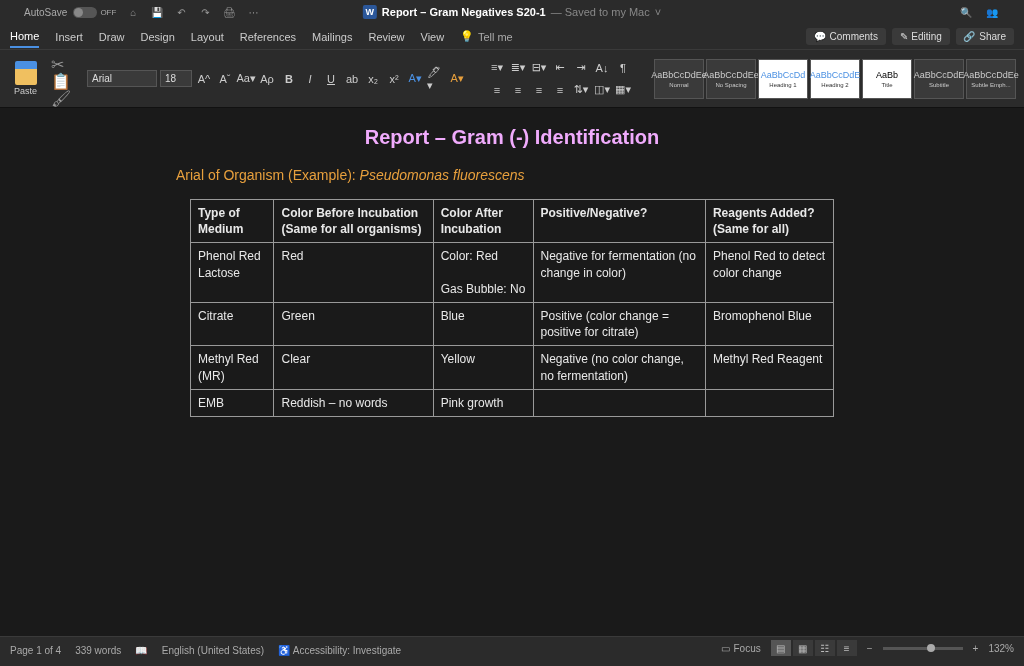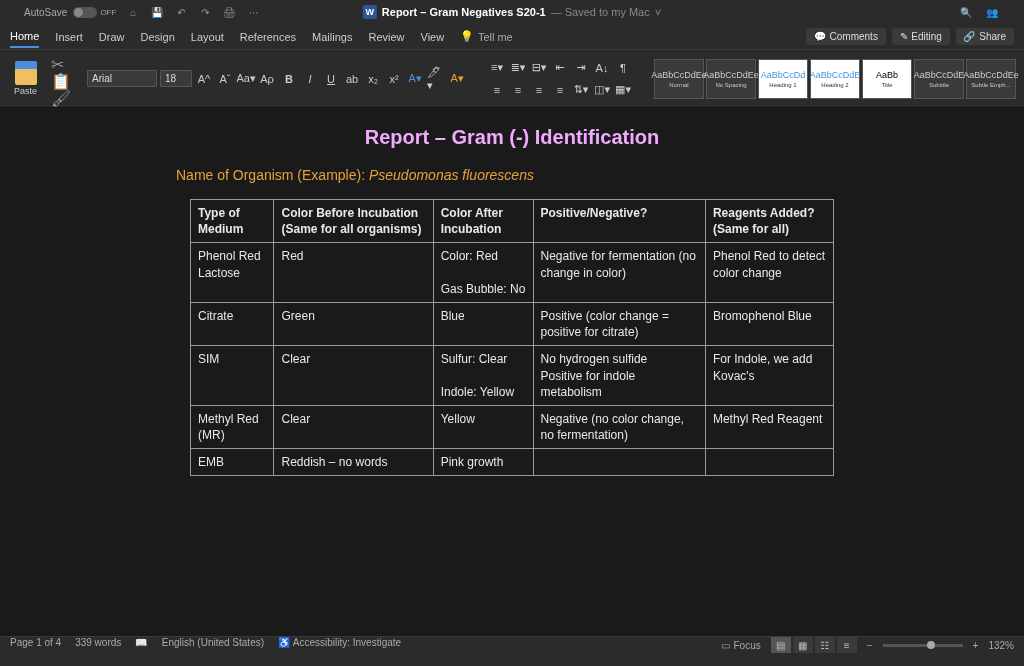--- a/index.html
+++ b/index.html
@@ -44,21 +44,21 @@
 .tool{display:flex;flex-direction:column;align-items:center;gap:2px;cursor:pointer}
 .tool-icon{width:22px;height:22px;color:#999}
 .tool-label{font-size:8px;color:#ccc}
 .canvas{height:536px;background:#1a1a1a;overflow-y:auto;display:flex;justify-content:center;padding-top:18px}
 .page{width:680px}
 .doc-heading{text-align:center;color:#f0abfc;font-size:20px;font-weight:bold;margin-bottom:18px}
 .organism{color:#e8a03d;font-size:14px;margin-bottom:16px;margin-left:4px}
 .organism .val{font-style:italic}
 table{border-collapse:collapse;width:644px;margin:0 auto}
 td,th{border:1px solid #999;padding:5px 7px;font-size:12px;color:#e8e8e8;text-align:left;vertical-align:top;line-height:1.35}
-.statusbar{position:absolute;bottom:0;left:0;right:0;height:30px;background:#2b2b2b;display:flex;align-items:flex-start;padding:0 10px;font-size:10px;color:#aaa;gap:14px;border-top:1px solid #3a3a3a}
+.statusbar{position:absolute;bottom:0;left:0;right:0;height:30px;background:#2b2b2b;display:flex;align-items:flex-end;padding:10px 10px;font-size:10px;color:#aaa;gap:14px;border-top:1px solid #3a3a3a}
 .sb-right{margin-left:auto;display:flex;align-items:center;gap:10px}
 .views{display:flex;gap:2px}
 .view-btn{width:20px;height:16px;background:#3a3a3a;display:flex;align-items:center;justify-content:center;color:#bbb;cursor:pointer}
 .view-btn.active{background:#555}
 .zoom-slider{width:80px;height:3px;background:#555;position:relative}
 .zoom-thumb{position:absolute;width:8px;height:8px;background:#aaa;border-radius:50%;top:-3px;left:55%}
 .focus-btn{display:flex;align-items:center;gap:3px;cursor:pointer}
 </style>
 </head>
 <body>
@@ -209,21 +209,21 @@
         <div class="tool-icon">✎</div>
         <div class="tool-label">Editor</div>
       </div>
     </div>
 </div>
 
 <div class="canvas">
   <div class="page">
     <div class="doc-heading">Report – Gram (-) Identification</div>
     <div class="organism">
-      <span>Name of Organism (Example): </span><span class="val">Pseudomonas fluorescens</span>
+      <span>Arial of Organism (Example): </span><span class="val">Pseudomonas fluorescens</span>
     </div>
     <table>
       <thead>
           <tr id="thead-row">
             <th>Type of Medium</th>
             <th>Color Before Incubation (Same for all organisms)</th>
             <th>Color After Incubation</th>
             <th>Positive/Negative?</th>
             <th>Reagents Added?<br>(Same for all)</th>
           </tr>
@@ -235,27 +235,20 @@
             <td>Color: Red<br><br>Gas Bubble: No</td>
             <td>Negative for fermentation (no change in color)</td>
             <td>Phenol Red to detect color change</td>
           </tr>
           <tr>
             <td>Citrate</td>
             <td>Green</td>
             <td>Blue</td>
             <td>Positive (color change = positive for citrate)</td>
             <td>Bromophenol Blue</td>
-          </tr>
-          <tr>
-            <td>SIM</td>
-            <td>Clear</td>
-            <td>Sulfur: Clear<br><br>Indole: Yellow</td>
-            <td>No hydrogen sulfide<br>Positive for indole metabolism</td>
-            <td>For Indole, we add Kovac's</td>
           </tr>
           <tr>
             <td>Methyl Red (MR)</td>
             <td>Clear</td>
             <td>Yellow</td>
             <td>Negative (no color change, no fermentation)</td>
             <td>Methyl Red Reagent</td>
           </tr>
           <tr>
             <td>EMB</td>

